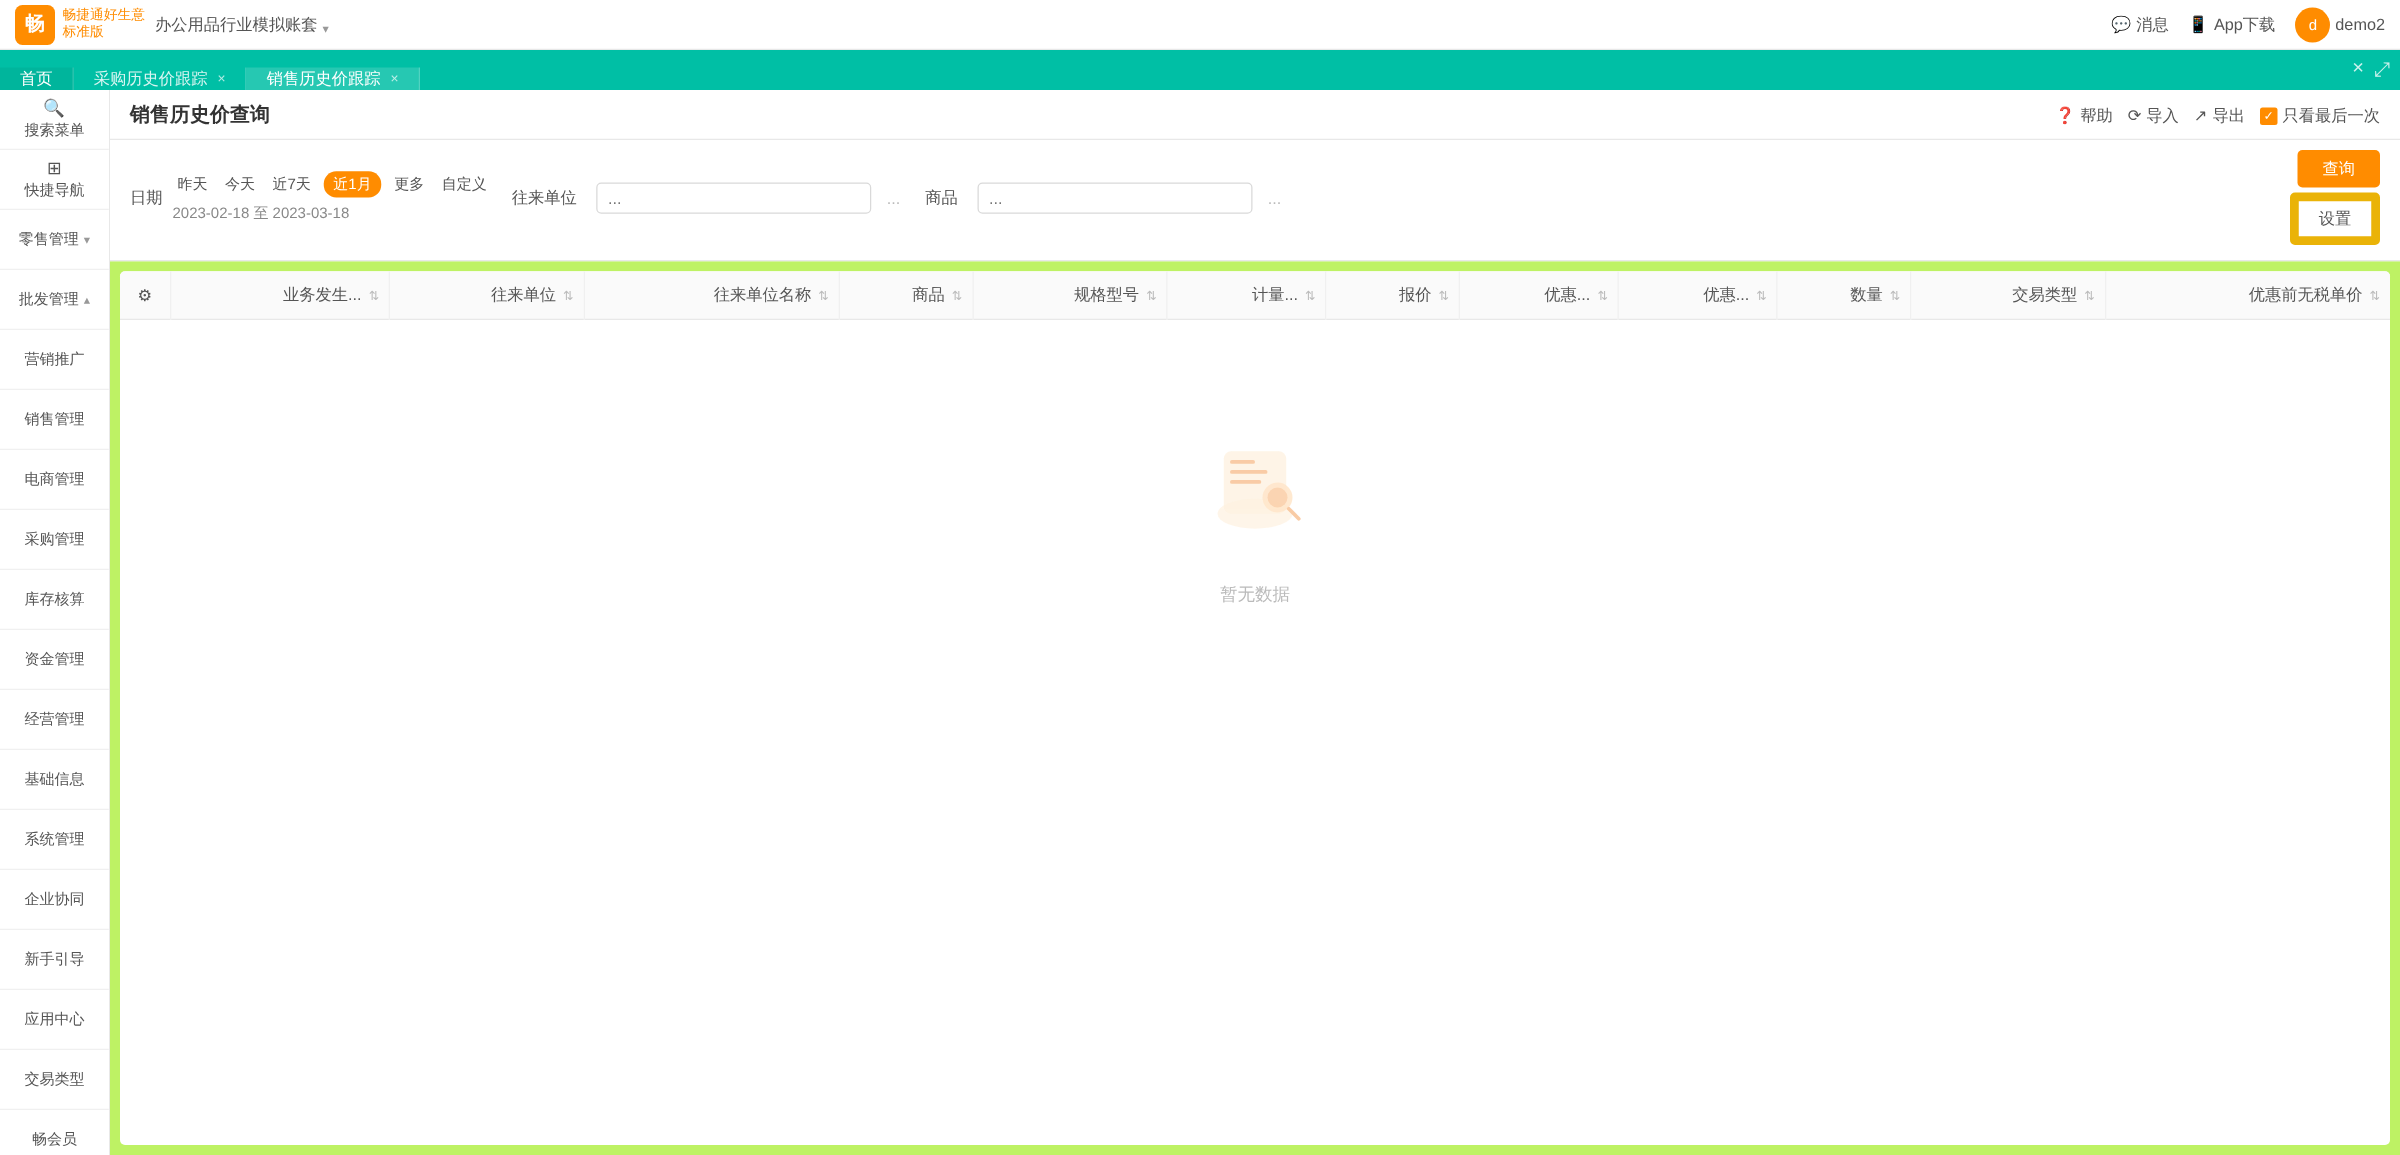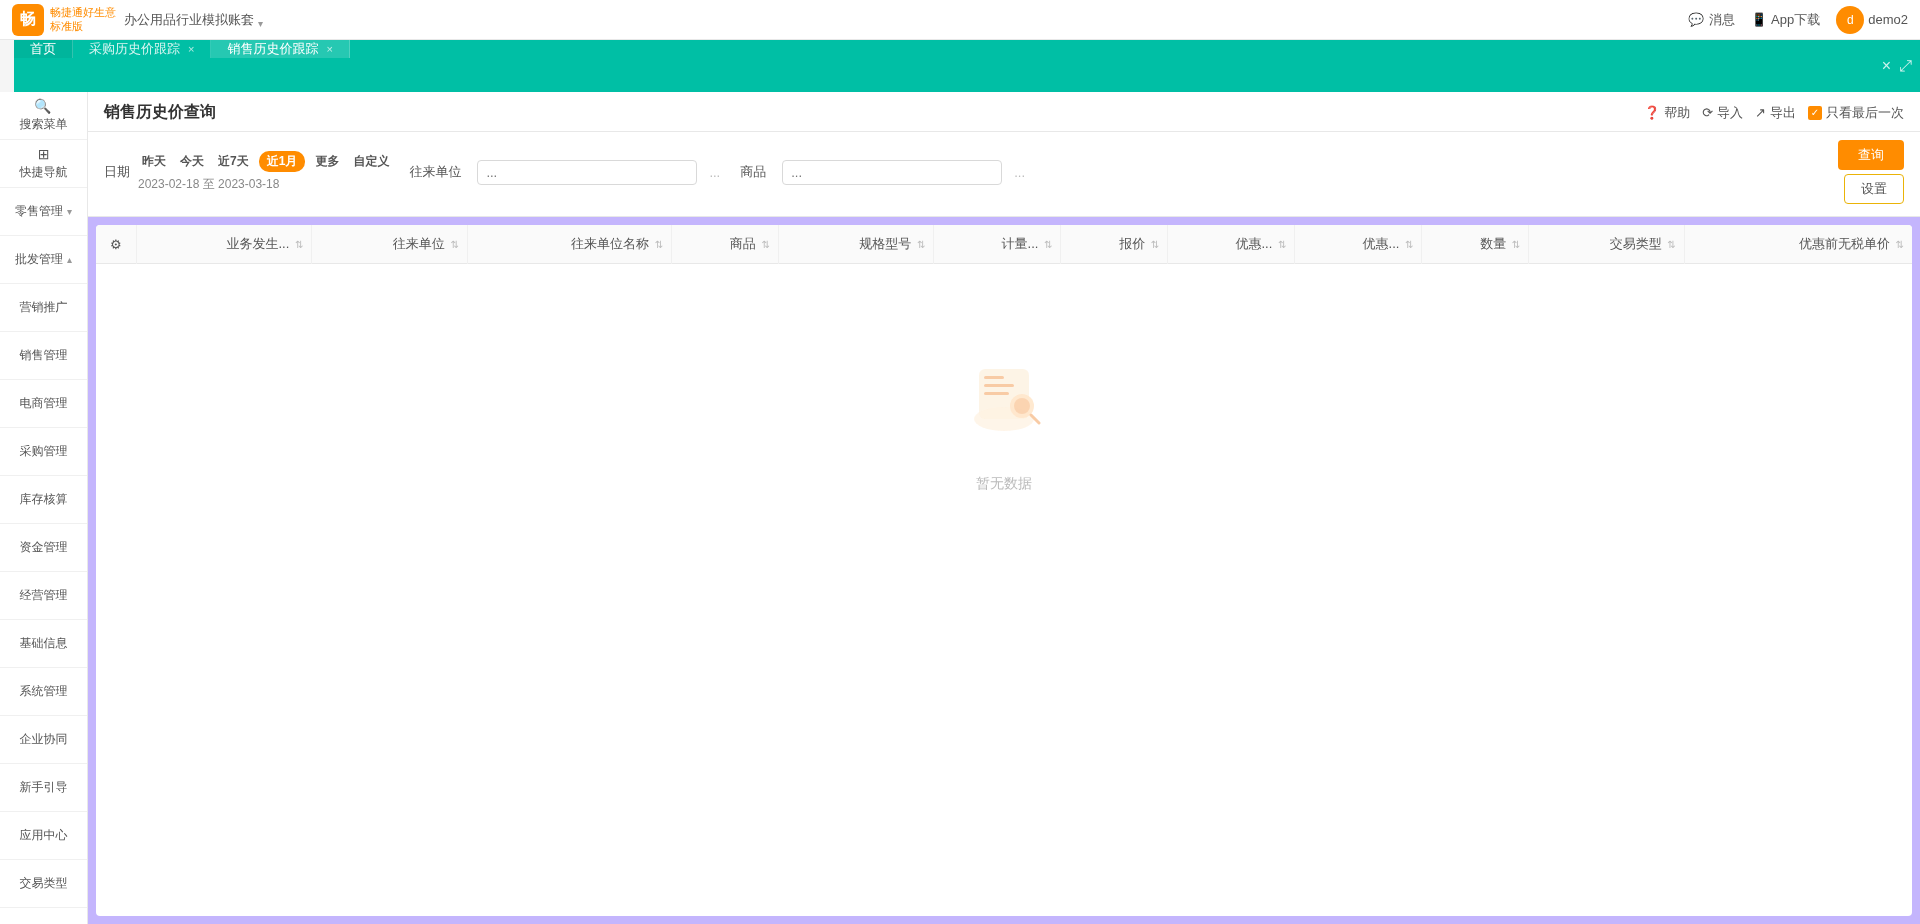--- a/index.html
+++ b/index.html
@@ -21,27 +21,26 @@
     .logo-icon { width: 32px; height: 32px; background: #ff8c00; border-radius: 6px; display: flex; align-items: center; justify-content: center; color: white; font-size: 16px; font-weight: bold; }
     .logo-text { font-size: 11px; color: #ff8c00; line-height: 1.2; }
     .app-selector { display: flex; align-items: flex-end; gap: 4px; color: #555; font-size: 13px; cursor: pointer; }
     .app-selector-arrow { color: #999; font-size: 10px; }
     .top-bar-right { display: flex; align-items: center; gap: 16px; }
     .top-action { display: flex; align-items: center; gap: 4px; color: #555; font-size: 13px; cursor: pointer; }
     .user-avatar { width: 28px; height: 28px; border-radius: 50%; background: #ff8c00; display: flex; align-items: center; justify-content: center; color: white; font-size: 12px; }
 
     
     .tab-bar {
-      height: 52px;
+      height: 32px;
       background: #00bfa5;
       display: flex;
-      align-items: flex-start;
+      align-items: flex-end;
       flex-shrink: 0;
       position: relative;
-      margin-left: 14px;
     }
     .tab {
       display: flex;
       align-items: center;
       padding: 0 16px;
       font-size: 13px;
       cursor: pointer;
       gap: 6px;
       color: rgba(255,255,255,0.85);
       border-right: 1px solid rgba(255,255,255,0.2);
@@ -87,21 +86,21 @@
     .sidebar-item .si-icon { font-size: 14px; }
     .sidebar-item.with-arrow { flex-direction: row; justify-content: center; gap: 4px; }
     .sidebar-item.with-arrow .arrow { font-size: 10px; color: #999; }
 
     
     .content-area {
       flex: 1;
       display: flex;
       flex-direction: column;
       overflow: hidden;
-      background: #c4b5fd;
+      background: #bef264;
     }
 
     
     .page-header {
       background: #fff;
       padding: 10px 16px 0 16px;
       border-bottom: 1px solid #e8e8e8;
       flex-shrink: 0;
     }
     .page-header-top {
@@ -123,28 +122,28 @@
       display: flex;
       align-items: center;
       gap: 16px;
       border-bottom: 1px solid #e8e8e8;
       flex-shrink: 0;
     }
     .filter-group { display: flex; align-items: center; gap: 8px; }
     .filter-label { color: #555; font-size: 13px; white-space: nowrap; }
     .date-filters { display: flex; flex-direction: column; gap: 4px; }
     .date-filter-top { display: flex; align-items: center; gap: 6px; }
-    .date-btn { font-size: 12px; color: #555; cursor: pointer; padding: 2px 4px; border-radius: 3px; font-weight: bold; }
+    .date-btn { font-size: 12px; color: #555; cursor: pointer; padding: 2px 4px; border-radius: 3px; }
     .date-btn.active { background: #ff8c00; color: white; padding: 2px 8px; border-radius: 10px; }
     .date-range-text { font-size: 12px; color: #888; }
     .filter-input-label { font-size: 13px; color: #555; white-space: nowrap; margin-right: 8px; }
     .filter-input { border: 1px solid #d9d9d9; border-radius: 4px; padding: 4px 8px; font-size: 13px; width: 220px; color: #333; }
     .filter-dots { color: #bbb; font-size: 13px; padding: 0 4px; }
     .query-btn { background: #ff8c00; color: white; border: none; border-radius: 4px; padding: 6px 20px; font-size: 13px; cursor: pointer; white-space: nowrap; }
-    .settings-btn { background: #fff; border: 1px solid #eab308; border-radius: 4px; padding: 5px 16px; font-size: 13px; color: #555; cursor: pointer; }
+    .settings-btn { background: #fff; border: 7px solid #eab308; border-radius: 4px; padding: 5px 16px; font-size: 13px; color: #555; cursor: pointer; }
     .filter-right { display: flex; flex-direction: column; align-items: flex-end; gap: 4px; margin-left: auto; }
 
     
     .table-wrapper {
       flex: 1;
       overflow: auto;
       background: #fff;
       margin: 8px;
       border-radius: 4px;
     }

